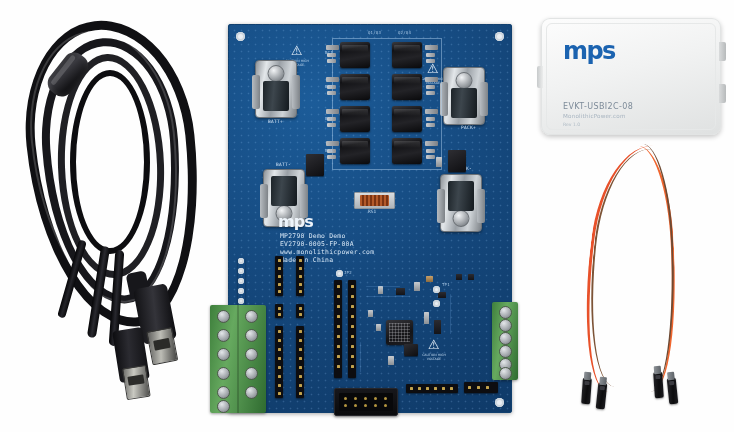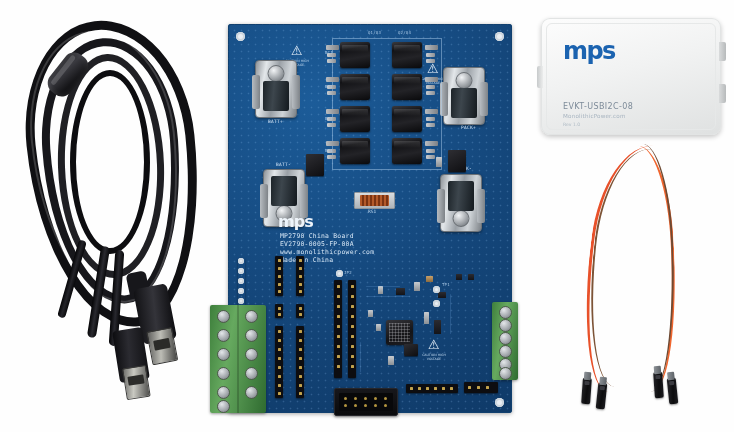--- a/index.html
+++ b/index.html
@@ -404,21 +404,21 @@
     <div class="cap" style="left:78px;top:130px;width:18px;height:22px;"></div>
     <div class="cap" style="right:46px;top:126px;width:18px;height:22px;"></div>
     <div class="smd" style="right:70px;top:133px;width:6px;height:10px;"></div>
 
     <div class="shunt">
       <div class="core"></div>
     </div>
     <div class="shunt-lbl">RS1</div>
 
     <div class="mps-logo">mps</div>
-    <div class="board-text">MP2790 China Board</div>
+    <div class="board-text">MP2790 Demo Demo</div>
     <div class="board-text" style="top:216px;">EV2790-0005-FP-00A</div>
     <div class="board-text" style="top:224px;">www.monolithicpower.com</div>
     <div class="board-text" style="top:232px;">Made in China</div>
 
     <div class="hdr" style="left:10px;top:234px;width:7px;height:48px;background:transparent;">
       <div class="mnt-hole" style="left:0;top:0;width:6px;height:6px;"></div>
       <div class="mnt-hole" style="left:0;top:10px;width:6px;height:6px;"></div>
       <div class="mnt-hole" style="left:0;top:20px;width:6px;height:6px;"></div>
       <div class="mnt-hole" style="left:0;top:30px;width:6px;height:6px;"></div>
       <div class="mnt-hole" style="left:0;top:40px;width:6px;height:6px;"></div>

